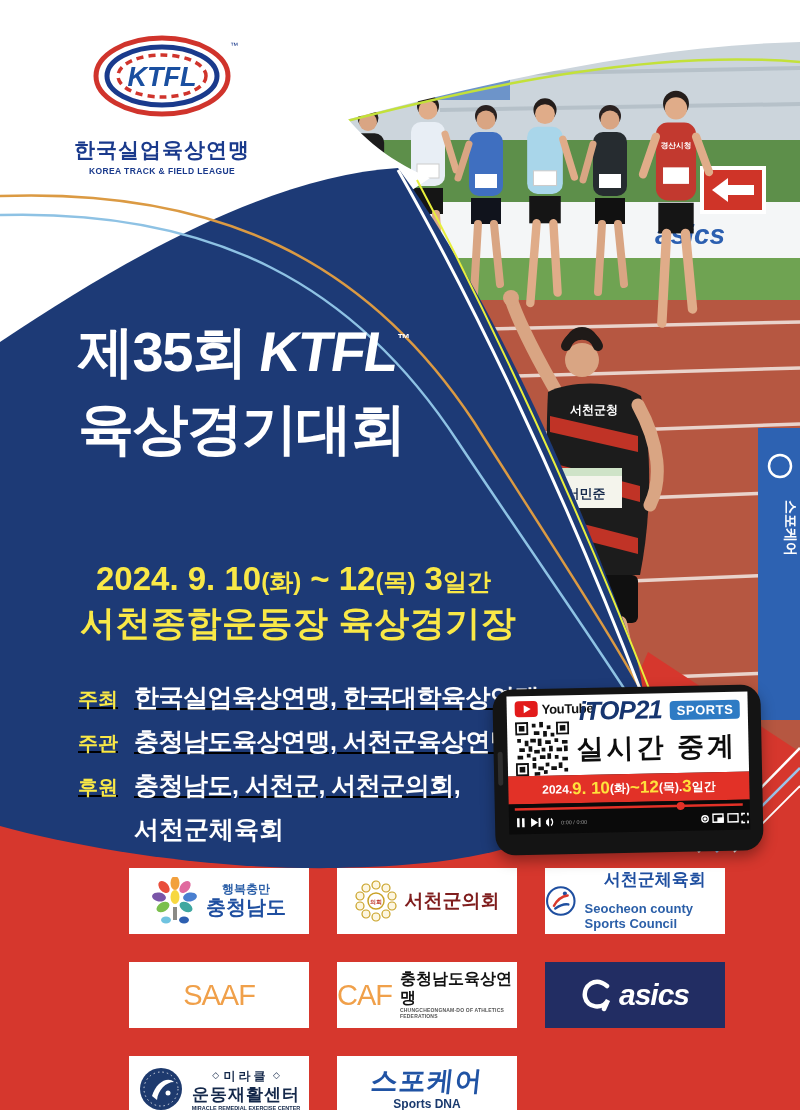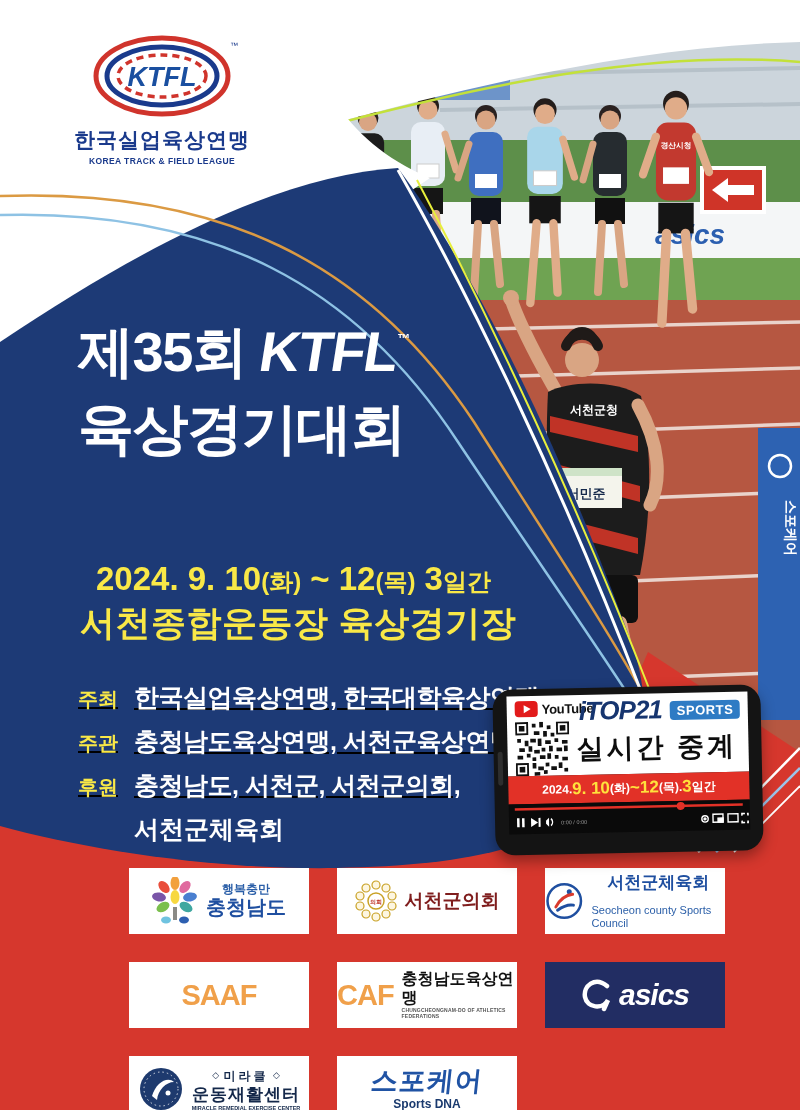--- a/index.html
+++ b/index.html
@@ -3,21 +3,21 @@
 <meta charset="utf-8">
 <style>
   html,body{margin:0;padding:0;background:#666;}
   .poster{position:relative;width:800px;height:1110px;background:#fff;overflow:hidden;
           font-family:"Liberation Sans",sans-serif;}
   .abs{position:absolute;}
   svg text{font-family:"Liberation Sans",sans-serif;}
 
   
   .ktfl{left:62px;top:34px;width:200px;text-align:center;z-index:4;}
-  .ktfl .kr{font-size:21px;font-weight:900;color:#1a3a8c;letter-spacing:1px;margin-top:2px;}
+  .ktfl .kr{font-size:21px;font-weight:900;color:#1a3a8c;letter-spacing:1px;margin-top:12px;}
   .ktfl .en{font-size:8.5px;font-weight:800;color:#1a3a8c;letter-spacing:.4px;margin-top:2px;}
 
   
   .title{left:78px;top:300px;color:#fff;z-index:4;line-height:77px;white-space:nowrap;}
   .title .ln{font-size:56px;font-weight:900;letter-spacing:-1.5px;}
   .title .brand{display:inline-block;transform:skewX(-9deg);font-weight:900;}
   .title sup{font-size:13px;font-weight:700;vertical-align:28px;}
 
   
   .date{left:96px;top:560px;color:#f9e847;z-index:4;white-space:nowrap;font-weight:700;}
@@ -59,22 +59,22 @@
   
   .grid{left:129px;top:868px;display:grid;grid-template-columns:180px 180px 180px;
         grid-auto-rows:66px;column-gap:12px;row-gap:7px;z-index:5;gap:28px;}
   .card{background:#fff;display:flex;align-items:center;justify-content:center;gap:8px;overflow:hidden;}
   .card .col{display:flex;flex-direction:column;align-items:center;line-height:1.15;}
   .c-sub-sm{font-size:12px;font-weight:800;color:#2b5fa8;}
   .c-name-blue{font-size:20px;font-weight:900;color:#1f4fa0;}
   .c-name-sc{font-size:21px;font-weight:900;color:#1f4fa0;letter-spacing:4px;}
   .c-name-blk{font-size:19px;font-weight:900;color:#7f1d1d;}
   .c-name-sc2{font-size:17px;font-weight:900;color:#1f4fa0;}
-  .c-sub-en{font-size:11px;font-weight:400;color:#2b5fa8;margin-top:12px;}
-  .c-abbr{font-size:29px;font-weight:700;color:#f0a04a;letter-spacing:-1px;text-align:center;}
+  .c-sub-en{font-size:13px;font-weight:700;color:#2b5fa8;margin-top:12px;}
+  .c-abbr{font-size:29px;font-weight:400;color:#f0a04a;letter-spacing:-1px;text-align:center;}
   .c-name-fed{font-size:16px;font-weight:900;color:#111;}
   .c-sub-tiny{font-size:5px;font-weight:600;color:#555;letter-spacing:.2px;margin-top:1px;}
   .card.asics{background:#222d63;}
   .asics-word{font-size:30px;font-weight:900;font-style:italic;color:#fff;letter-spacing:-1px;}
   .mir-top{font-size:12px;font-weight:900;color:#14284a;letter-spacing:3px;}
   .mir-orn{font-size:9px;color:#14284a;vertical-align:2px;}
   .mir-name{font-size:17px;font-weight:900;color:#14284a;letter-spacing:1px;}
   .mir-sub{font-size:5.5px;font-weight:700;color:#14284a;margin-top:1px;}
   .spo-name{font-size:27px;font-weight:900;color:#2053a4;transform:skewX(-6deg);letter-spacing:1px;}
   .spo-sub{font-size:12px;font-weight:800;color:#1a3a6e;margin-top:1px;}

